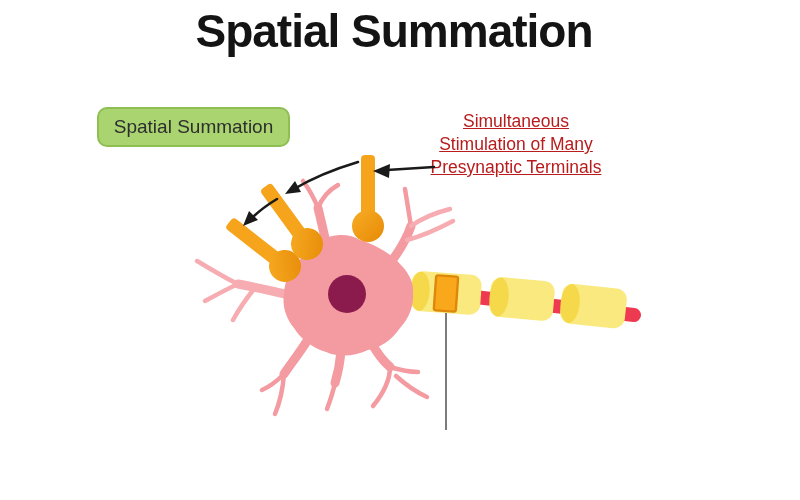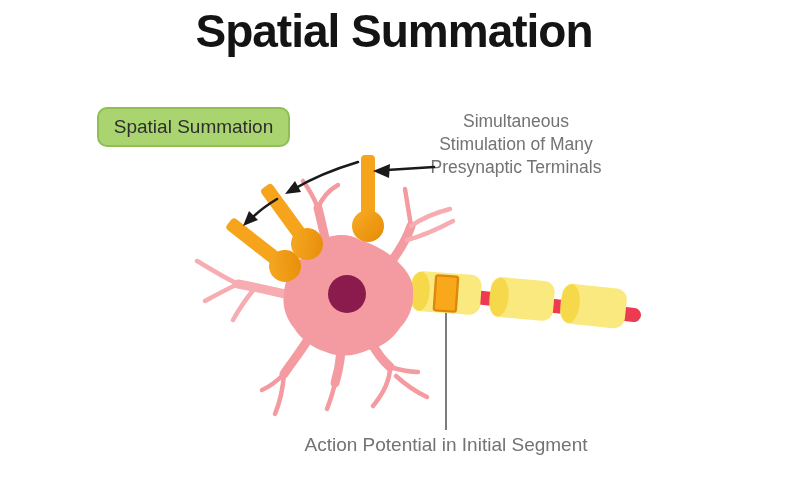--- a/index.html
+++ b/index.html
@@ -11,21 +11,21 @@
     position:absolute; left:0; right:0; top:0px; text-align:center;
     font-size:46px; font-weight:800; letter-spacing:-1px; color:#141414;
     line-height:62px; white-space:nowrap;
   }
   .tag {
     position:absolute; left:97px; top:107px; width:189px; height:36px;
     background:#A9D470; border:2px solid #8FBF52; border-radius:10px;
     display:flex; align-items:center; justify-content:center;
     font-size:19px; color:#2E2E2E;
   }
-  .label { position:absolute; text-align:center; color:#737373; }
+  .label { position:absolute; text-align:center; color:#b91c1c;text-decoration:underline; }
   .presyn { left:406px; top:110px; width:220px; font-size:17.5px; line-height:23px; }
   .ap     { left:285px; top:433px; width:322px; font-size:19px;   line-height:23.5px; }
   .diagram-svg { position:absolute; left:0; top:0; }
 
   .dendrite       { stroke:#F49BA1; fill:none; stroke-linecap:round; }
   .dendrite-light { stroke:#F6ACB1; fill:none; stroke-linecap:round; }
   .trunk { stroke-width:9; }
   .tip   { stroke-width:4.5; }
   .soma    { fill:#F49BA1; }
   .nucleus { fill:#8C1B4D; }
@@ -50,21 +50,20 @@
     <span>Spatial Summation</span>
   </div>
 
   <div class="label presyn">
     <div>Simultaneous</div>
     <div>Stimulation of Many</div>
     <div>Presynaptic Terminals</div>
   </div>
 
   <div class="label ap">
-    <div>Action Potential in Initial Segment</div>
   </div>
 
   <svg class="diagram-svg" width="800" height="500" viewBox="0 0 800 500">
     <defs>
       <linearGradient id="bulbGrad" x1="0" y1="0" x2="1" y2="1">
         <stop offset="0" stop-color="#F8AC25"></stop>
         <stop offset="1" stop-color="#E68A06"></stop>
       </linearGradient>
     </defs>
 

